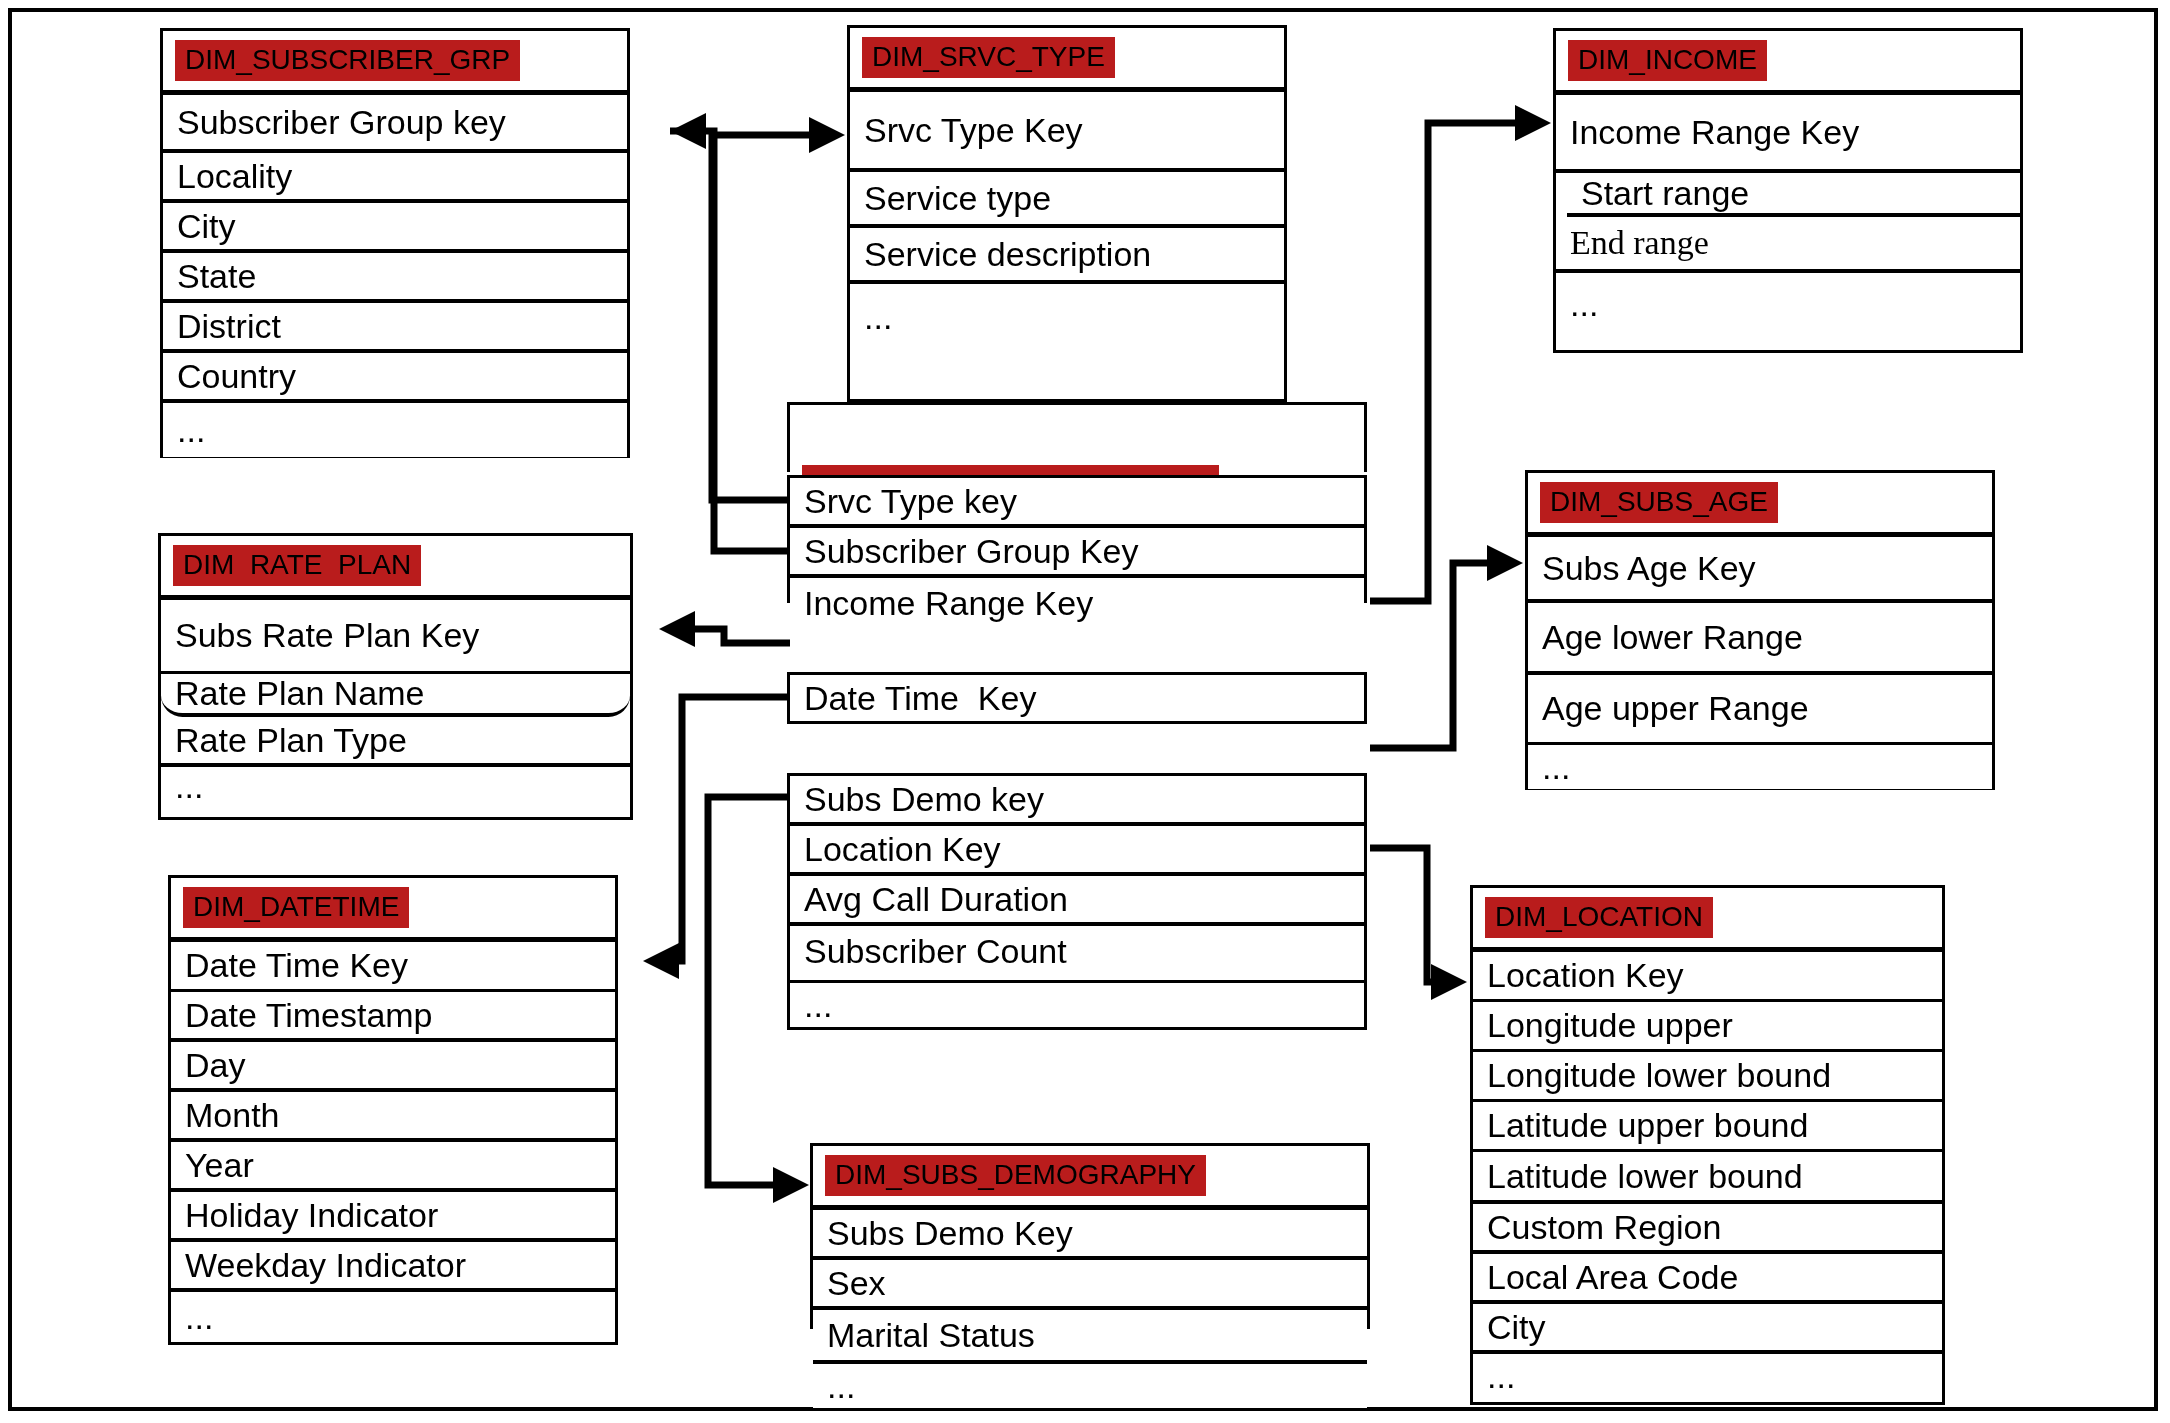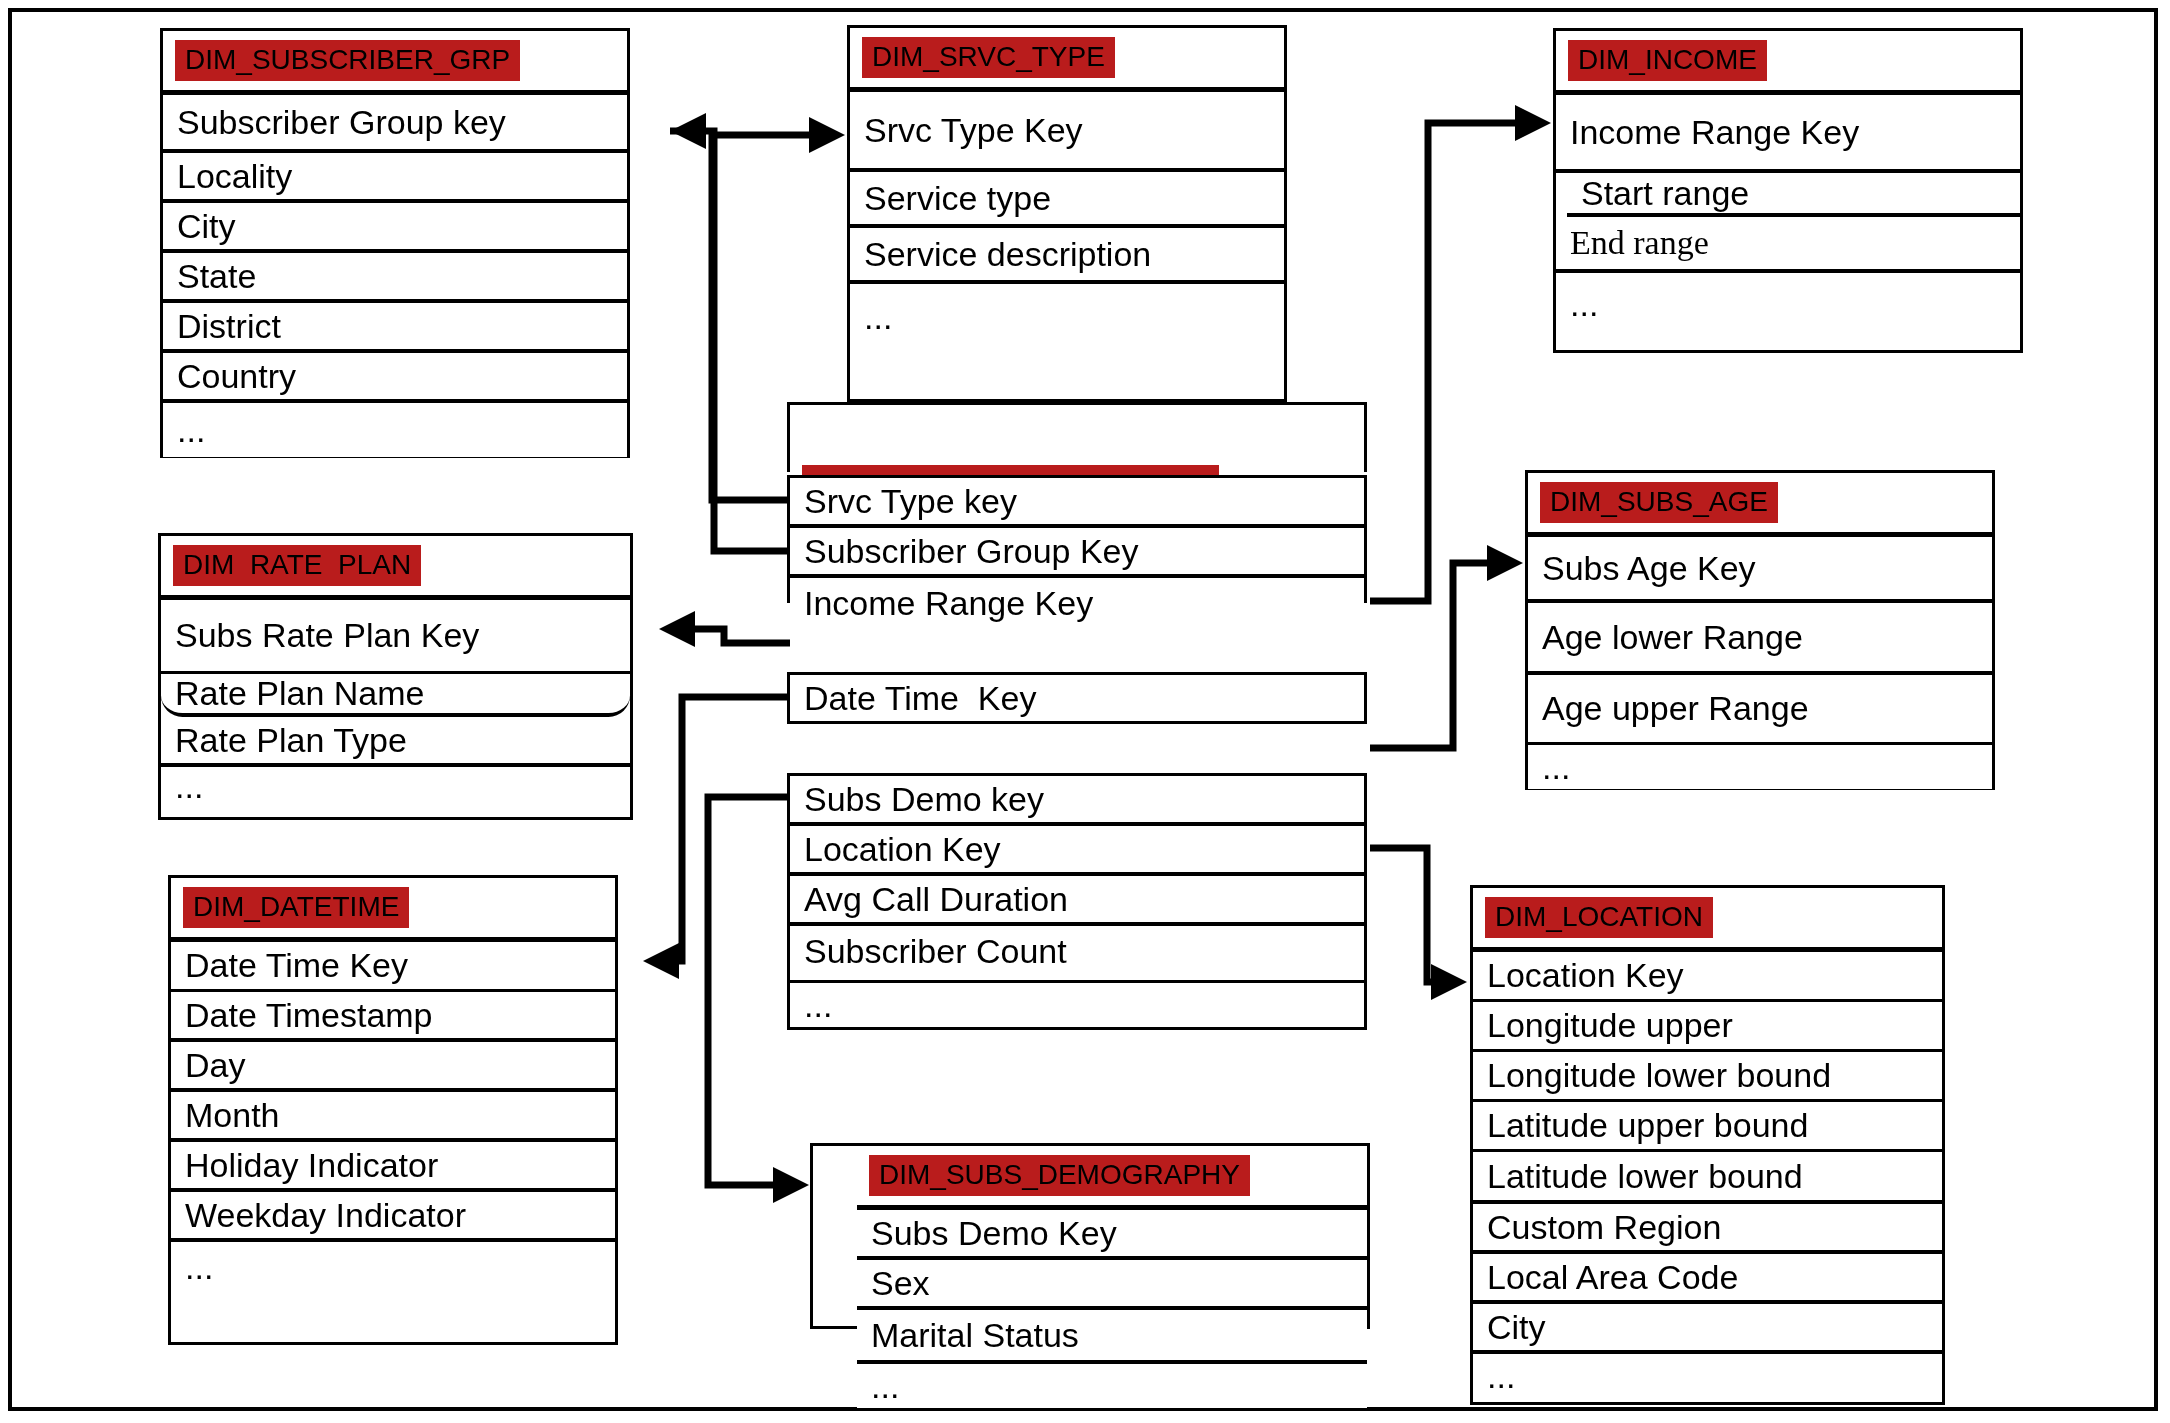--- a/index.html
+++ b/index.html
@@ -178,26 +178,27 @@
   </div>
 
   <div class="entity" style="left:168px;top:875px;width:450px;height:470px;">
     <div class="e-title">
       <span>DIM_DATETIME</span>
     </div>
     <div class="e-row thin" style="height:50px;">Date Time Key</div>
     <div class="e-row" style="height:50px;">Date Timestamp</div>
     <div class="e-row" style="height:50px;">Day</div>
     <div class="e-row" style="height:50px;">Month</div>
+    <div class="e-row" style="height:50px;">Year</div>
     <div class="e-row" style="height:50px;">Holiday Indicator</div>
     <div class="e-row" style="height:50px;">Weekday Indicator</div>
     <div class="e-row" style="height:50px;">...</div>
   </div>
 
-  <div class="entity" style="left:810px;top:1143px;width:560px;height:186px;padding-left:44px;">
+  <div class="entity" style="left:810px;top:1143px;width:560px;height:186px;">
     <div class="e-title">
       <span>DIM_SUBS_DEMOGRAPHY</span>
     </div>
     <div class="e-row" style="height:50px;">Subs Demo Key</div>
     <div class="e-row" style="height:50px;">Sex</div>
     <div class="e-row" style="height:54px;">Marital Status</div>
     <div class="e-row" style="height:44px;">...</div>
   </div>
 
   <div class="entity" style="left:1470px;top:885px;width:475px;height:520px;">

